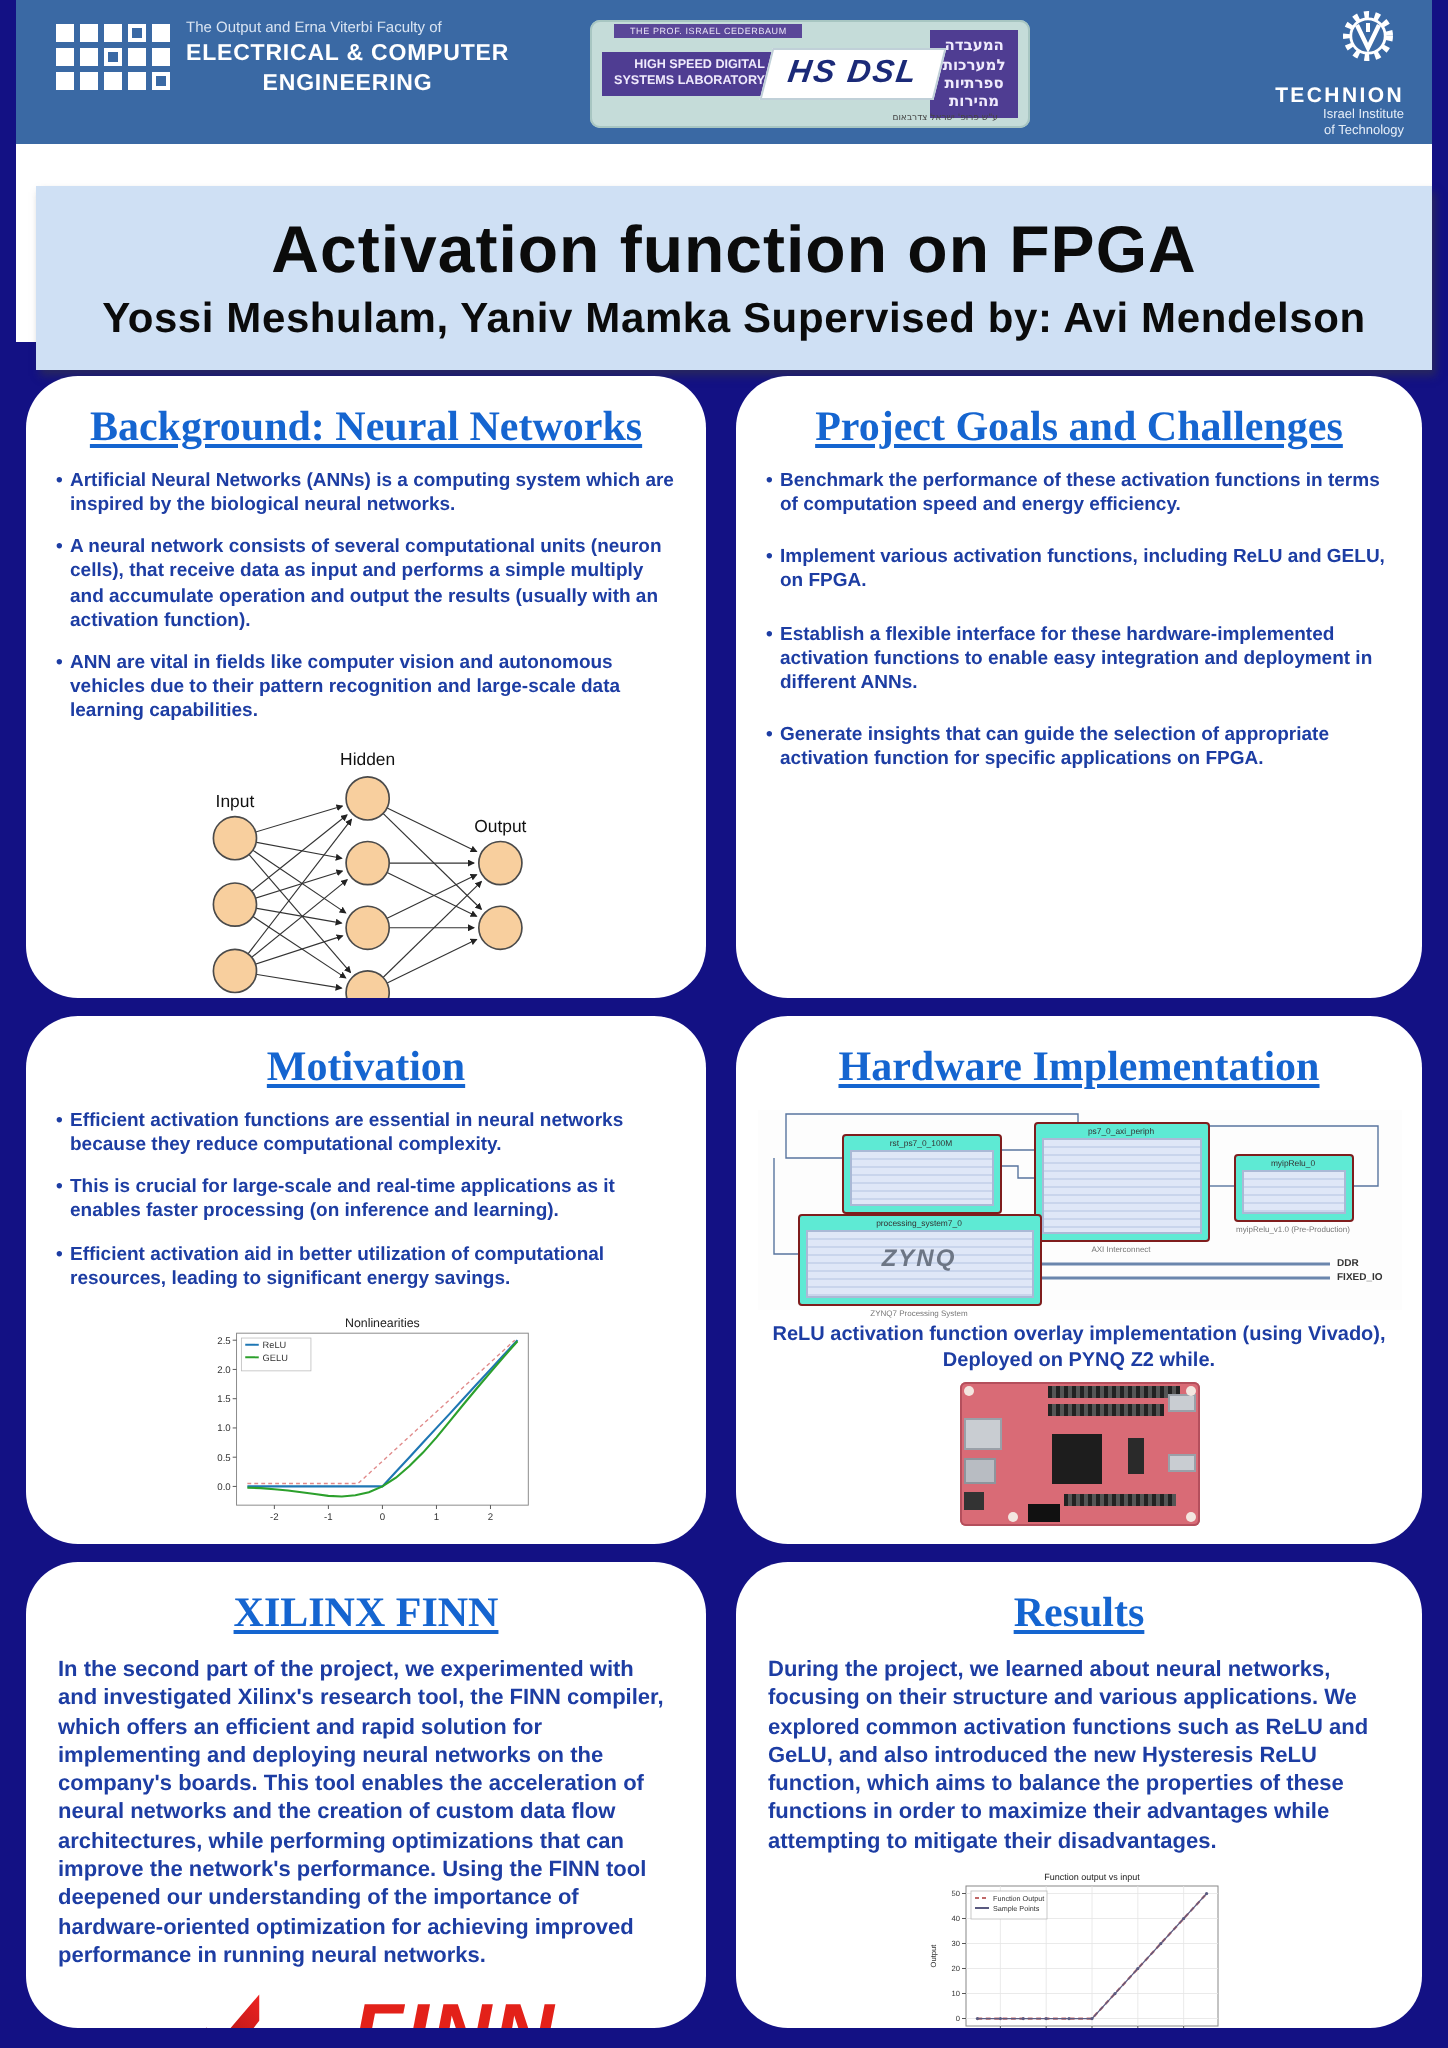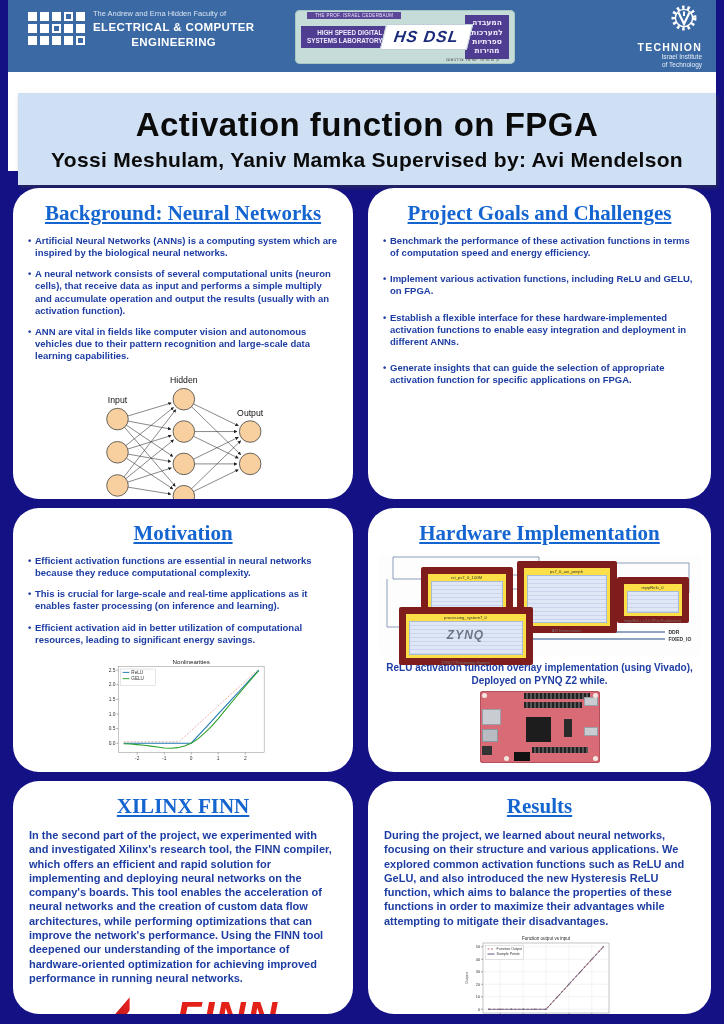--- a/index.html
+++ b/index.html
@@ -57,21 +57,21 @@
   .bullets li{position:relative;padding-left:7px;margin-bottom:9px;font-size:9.5px;font-weight:bold;
               color:#1d3da3;line-height:1.28;}
   .bullets li::before{content:"\2022";position:absolute;left:0;top:0;}
   .bullets.sparse li{margin-bottom:14px;}
   .para{font-size:11px;font-weight:bold;color:#1d3da3;line-height:1.3;margin:0 16px;}
   .fig-center{text-align:center;}
   .caption{font-size:10px;font-weight:bold;color:#1d3da3;text-align:center;line-height:1.3;margin-top:6px;}
   
   .hw-diagram{position:relative;width:322px;height:100px;margin:2px auto 0;background:#fdfdfd;}
   .hw-lines{position:absolute;left:0;top:0;}
-  .blk{position:absolute;border:7px solid #7f1d1d;background:#fde047;border-radius:2px;}
+  .blk{position:absolute;border:1px solid #7f1d1d;background:#5eead4;border-radius:2px;}
   .blk-title{font-size:4.2px;color:#333;text-align:center;white-space:nowrap;overflow:hidden;margin-top:1px;}
   .blk-body{position:absolute;left:3px;right:3px;top:7px;bottom:3px;background:#dfe7f7;
             border:1px solid #aab9d6;
             background-image:repeating-linear-gradient(#dfe7f7 0 3px,#c9d5ec 3px 4px);}
   .blk-sub{position:absolute;left:0;right:0;bottom:-7px;font-size:4px;color:#777;text-align:center;white-space:nowrap;}
   .zynq-word{position:absolute;left:0;right:0;top:14px;text-align:center;font-size:12px;font-weight:bold;
              font-style:italic;color:#6d7685;letter-spacing:1px;z-index:2;}
   .hw-pin{position:absolute;font-size:5px;color:#333;font-weight:bold;}
   
   .pynq{position:relative;width:120px;height:72px;background:#d96b76;border-radius:3px;
@@ -105,21 +105,21 @@
         <i class="o"></i>
         <i></i>
         <i></i>
       <i></i>
         <i></i>
         <i></i>
         <i></i>
         <i class="o"></i>
     </div>
     <div class="fac-text">
-      <div class="fac-line1">The Andrew and Erna Hidden Faculty of</div>
+      <div class="fac-line1">The Output and Erna Viterbi Faculty of</div>
       <div class="fac-line2">ELECTRICAL &amp; COMPUTER</div>
       <div class="fac-line3">ENGINEERING</div>
     </div>
   </div>
 
   <div class="lab-logo">
     <div class="lab-ribbon">THE PROF. ISRAEL CEDERBAUM</div>
     <div class="lab-row">
       <div class="lab-left">
         <span>HIGH SPEED DIGITAL</span>

